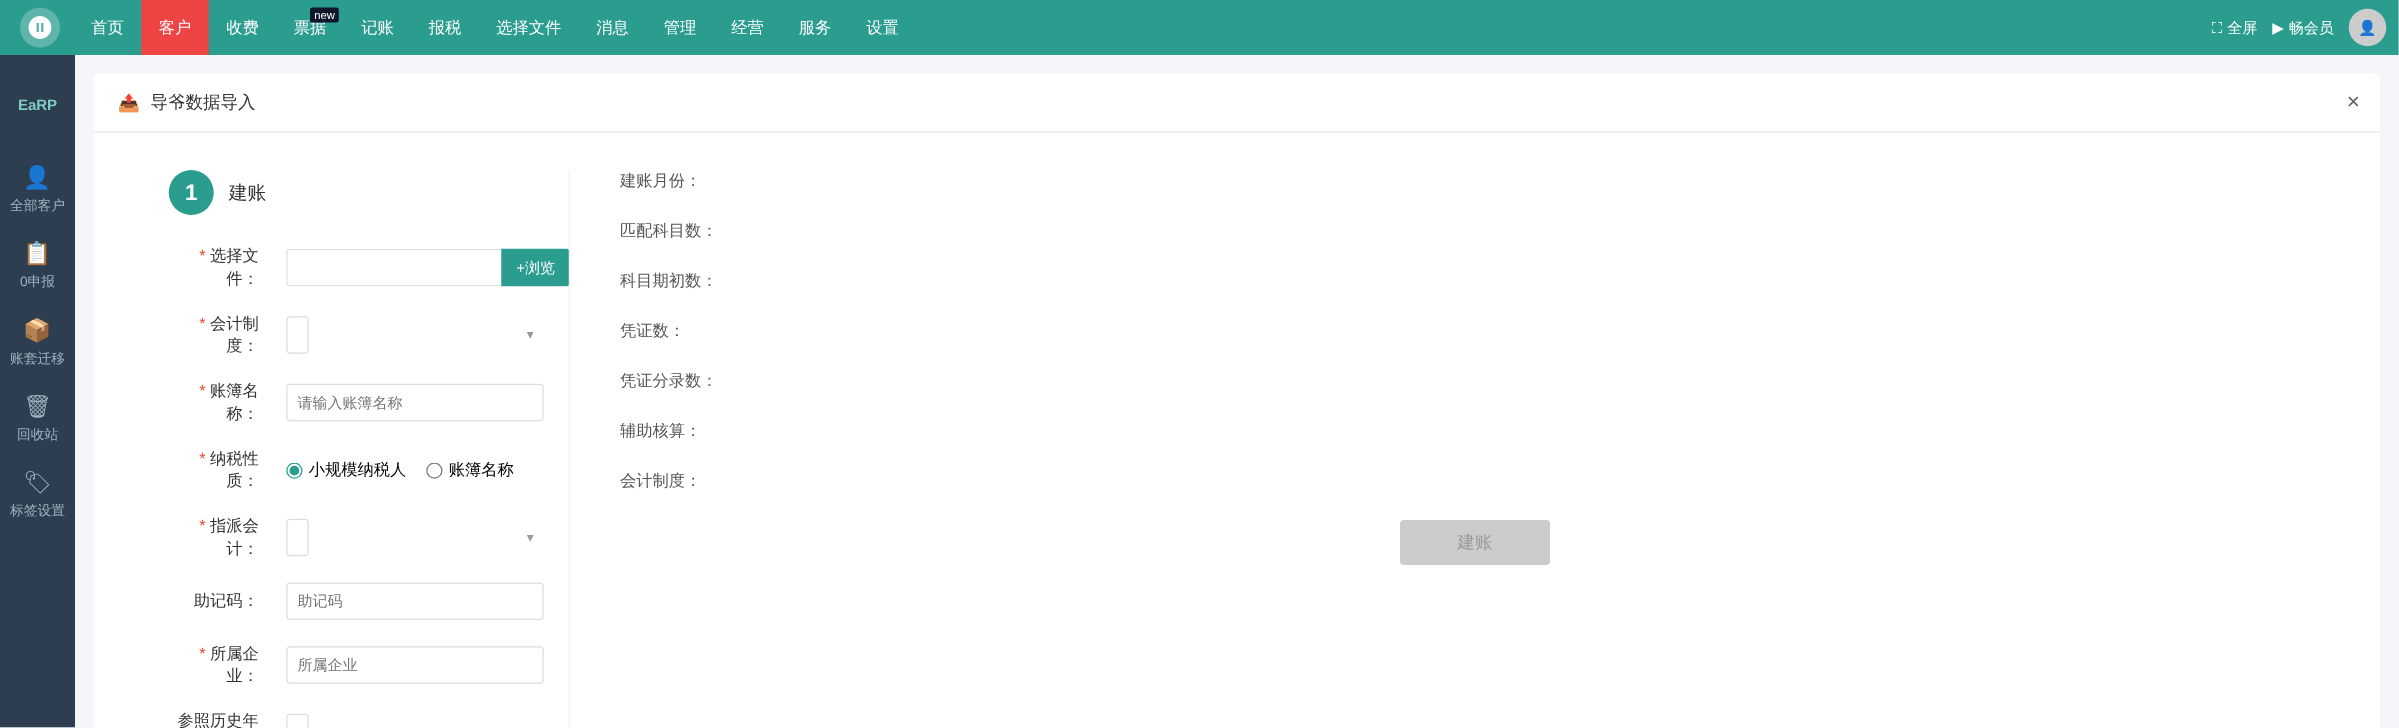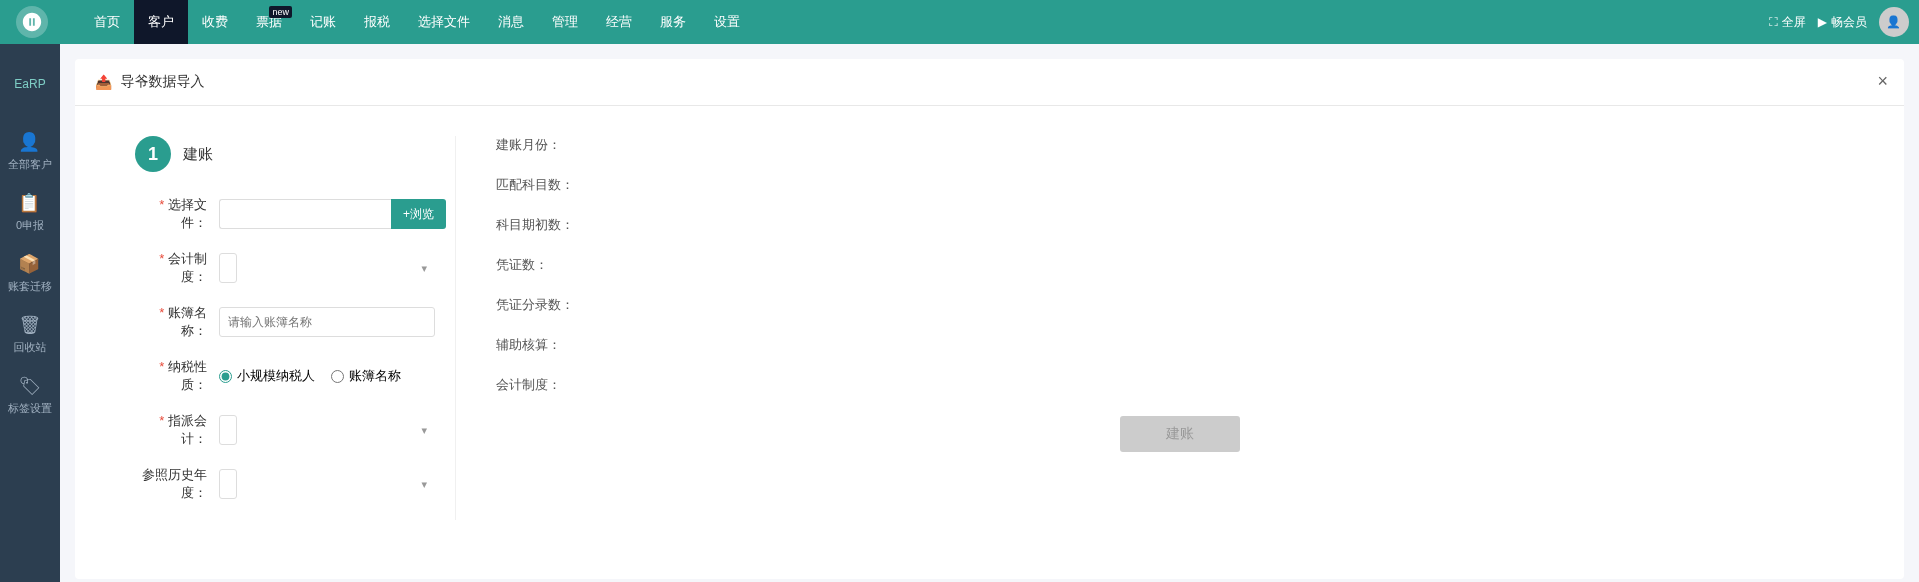--- a/index.html
+++ b/index.html
@@ -6,21 +6,20 @@
     body { font-family: "Microsoft YaHei", Arial, sans-serif; font-size: 13px; background: #f0f2f5; min-width: 1919px; }
 
     
     .topnav {
       background: #2a9d8f;
       height: 44px;
       display: flex;
       align-items: center;
       padding: 0 10px;
       color: white;
-      gap: 21px;
     }
     .topnav .logo {
       width: 44px;
       height: 44px;
       display: flex;
       align-items: center;
       justify-content: center;
       margin-right: 5px;
     }
     .topnav .logo-circle {
@@ -41,21 +40,21 @@
     .nav-item {
       padding: 0 14px;
       height: 44px;
       display: flex;
       align-items: center;
       color: white;
       cursor: pointer;
       font-size: 13px;
       position: relative;
     }
-    .nav-item.active { background: #0f172a; }
+    .nav-item.active { background: #ef4444; }
     .nav-item .badge-new {
       position: absolute;
       top: 6px;
       right: 4px;
       background: #0f172a;
       color: white;
       font-size: 9px;
       padding: 1px 3px;
       border-radius: 2px;
     }
@@ -111,21 +110,21 @@
     }
     .sidebar-item .icon { font-size: 18px; }
     .sidebar-logo {
       width: 60px;
       height: 60px;
       display: flex;
       align-items: center;
       justify-content: center;
       color: #7ecdc5;
       font-size: 12px;
-      font-weight: normal;
+      font-weight: bold;
       margin-bottom: 5px;
       line-height: 1.2;
       text-align: center;
     }
 
     
     .content {
       flex: 1;
       background: #f5f6fa;
       overflow: auto;
@@ -190,21 +189,21 @@
     .step-label {
       font-size: 15px;
       color: #333;
     }
 
     
     .form-row {
       display: flex;
       align-items: center;
       margin-bottom: 18px;
-      gap: 4px;
+      gap: 14px;
     }
     .form-label {
       width: 80px;
       text-align: right;
       color: #333;
       font-size: 13px;
       padding-right: 8px;
       flex-shrink: 0;
     }
     .required::before {
@@ -450,21 +449,29 @@
 
           <div class="form-row">
             <span class="form-label required">指派会计：</span>
             <div class="select-wrapper">
               <select class="select-control">
                 <option value=""></option>
               </select>
             </div>
           </div>
 
-
+          <div class="form-row">
+            <span class="form-label">助记码：</span>
+            <input type="text" class="form-control" placeholder="助记码" style="">
+          </div>
+
+          <div class="form-row">
+            <span class="form-label required">所属企业：</span>
+            <input type="text" class="form-control" placeholder="所属企业" style="">
+          </div>
 
           <div class="form-row">
             <span class="form-label">参照历史年度：</span>
             <div class="select-wrapper">
               <select class="select-control">
                 <option value=""></option>
               </select>
             </div>
           </div>
         </div>

